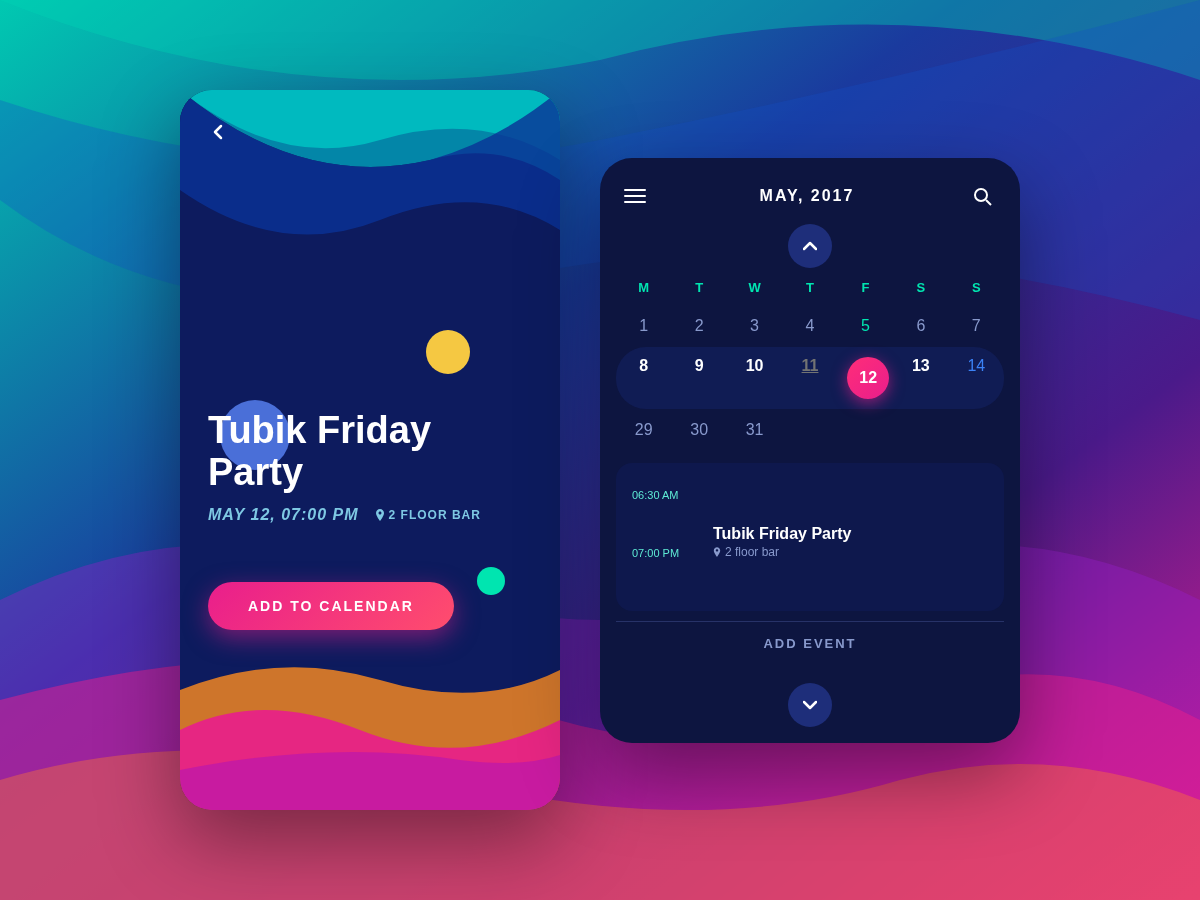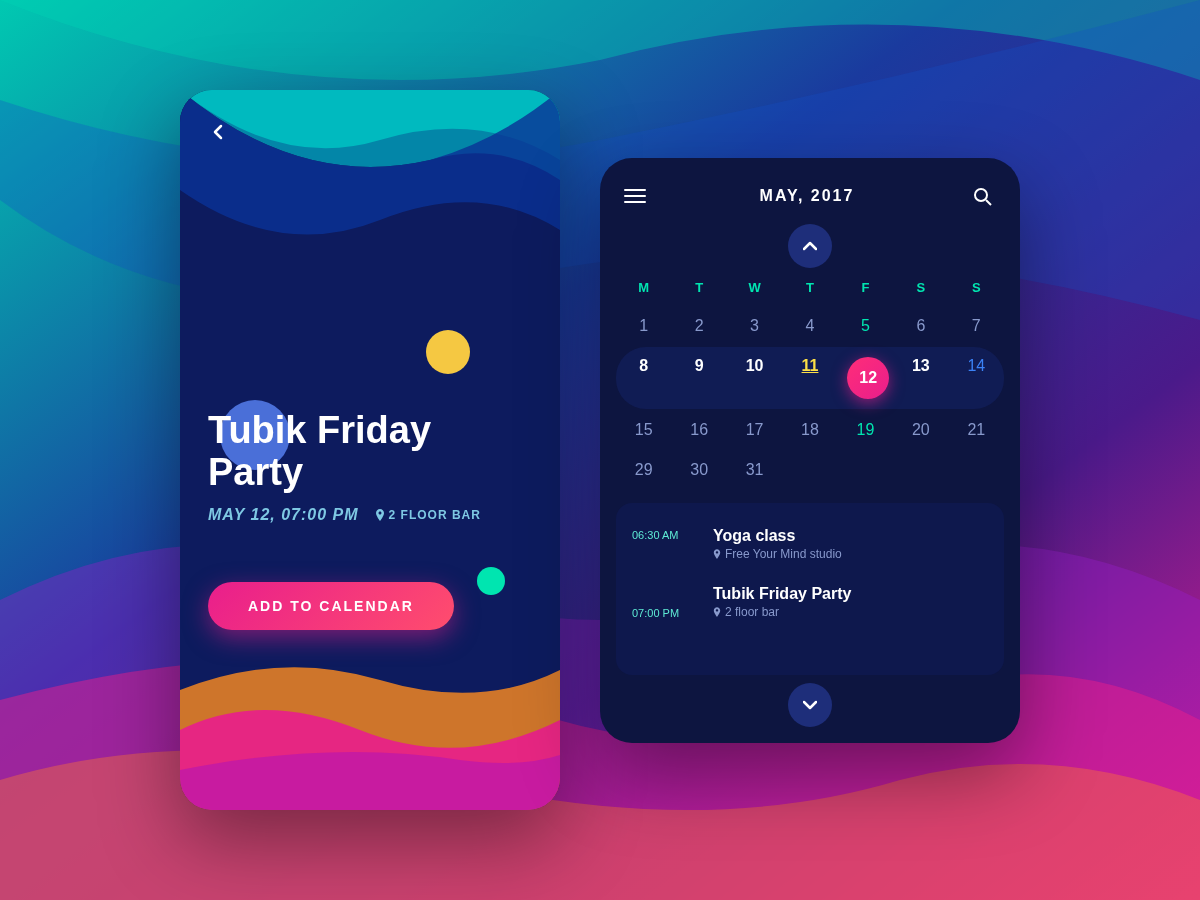--- a/index.html
+++ b/index.html
@@ -456,77 +456,60 @@
       <div class="day-cell">4</div>
       <div class="day-cell friday-col">5</div>
       <div class="day-cell">6</div>
       <div class="day-cell">7</div>
     </div>
 
     <div class="week-row week-2" style="background: rgba(20,35,100,0.55); border-radius: 30px; margin: 2px 0;">
       <div class="day-cell" style="color:white;font-weight:700;">8</div>
       <div class="day-cell" style="color:white;font-weight:700;">9</div>
       <div class="day-cell" style="color:white;font-weight:700;">10</div>
-      <div class="day-cell" style="color:#fde047;font-weight:700;text-decoration:underline;">11</div>
+      <div class="day-cell" style="color:#737373;font-weight:700;text-decoration:underline;">11</div>
       <div class="day-cell" style="display:flex;align-items:center;justify-content:flex-end;">
         <span style="background:linear-gradient(135deg,#ff2d78,#e91e8c);border-radius:50%;width:42px;height:42px;display:flex;align-items:center;justify-content:center;color:white;font-weight:800;font-size:16px;box-shadow:0 4px 15px rgba(233,30,140,0.6);">12</span>
       </div>
       <div class="day-cell" style="color:white;font-weight:700;">13</div>
       <div class="day-cell" style="color:#3b82f6;font-weight:400;">14</div>
     </div>
 
-    <div class="week-row">
-      <div class="day-cell">15</div>
-      <div class="day-cell">16</div>
-      <div class="day-cell">17</div>
-      <div class="day-cell">18</div>
-      <div class="day-cell friday-col">19</div>
-      <div class="day-cell">20</div>
-      <div class="day-cell">21</div>
-    </div>
 
 
     <div class="week-row">
       <div class="day-cell">29</div>
       <div class="day-cell">30</div>
       <div class="day-cell">31</div>
       <div class="day-cell empty"></div>
       <div class="day-cell empty"></div>
       <div class="day-cell empty"></div>
       <div class="day-cell empty"></div>
     </div>
   </div>
 
   <div class="events-section">
     <div class="event-item">
       <span class="event-time">06:30 AM</span>
-      <div class="event-details">
-        <div class="event-name">Yoga class</div>
-        <div class="event-venue">
-          <svg width="8" height="10" viewBox="0 0 10 12" fill="#8899cc">
-            <path d="M5 0C2.79 0 1 1.79 1 4c0 3 4 8 4 8s4-5 4-8c0-2.21-1.79-4-4-4zm0 5.5C4.17 5.5 3.5 4.83 3.5 4S4.17 2.5 5 2.5 6.5 3.17 6.5 4 5.83 5.5 5 5.5z"></path>
-          </svg>
-          <span>Free Your Mind studio</span>
-        </div>
-      </div>
     </div>
     <div class="event-item" style="margin-top: 8px; align-items: flex-end;">
       <span class="event-time">07:00 PM</span>
       <div class="event-details">
         <div class="event-name">Tubik Friday Party</div>
         <div class="event-venue">
           <svg width="8" height="10" viewBox="0 0 10 12" fill="#8899cc">
             <path d="M5 0C2.79 0 1 1.79 1 4c0 3 4 8 4 8s4-5 4-8c0-2.21-1.79-4-4-4zm0 5.5C4.17 5.5 3.5 4.83 3.5 4S4.17 2.5 5 2.5 6.5 3.17 6.5 4 5.83 5.5 5 5.5z"></path>
           </svg>
           <span>2 floor bar</span>
         </div>
       </div>
     </div>
   </div>
 
+  <button class="add-event-btn">ADD EVENT</button>
 
   <div class="chevron-down-area">
     <button class="chevron-btn">
       <svg width="14" height="10" viewBox="0 0 14 10" fill="white">
         <path d="M1 2L7 8L13 2" stroke="white" stroke-width="2.5" fill="none" stroke-linecap="round" stroke-linejoin="round"></path>
       </svg>
     </button>
   </div>
 </div>
 

